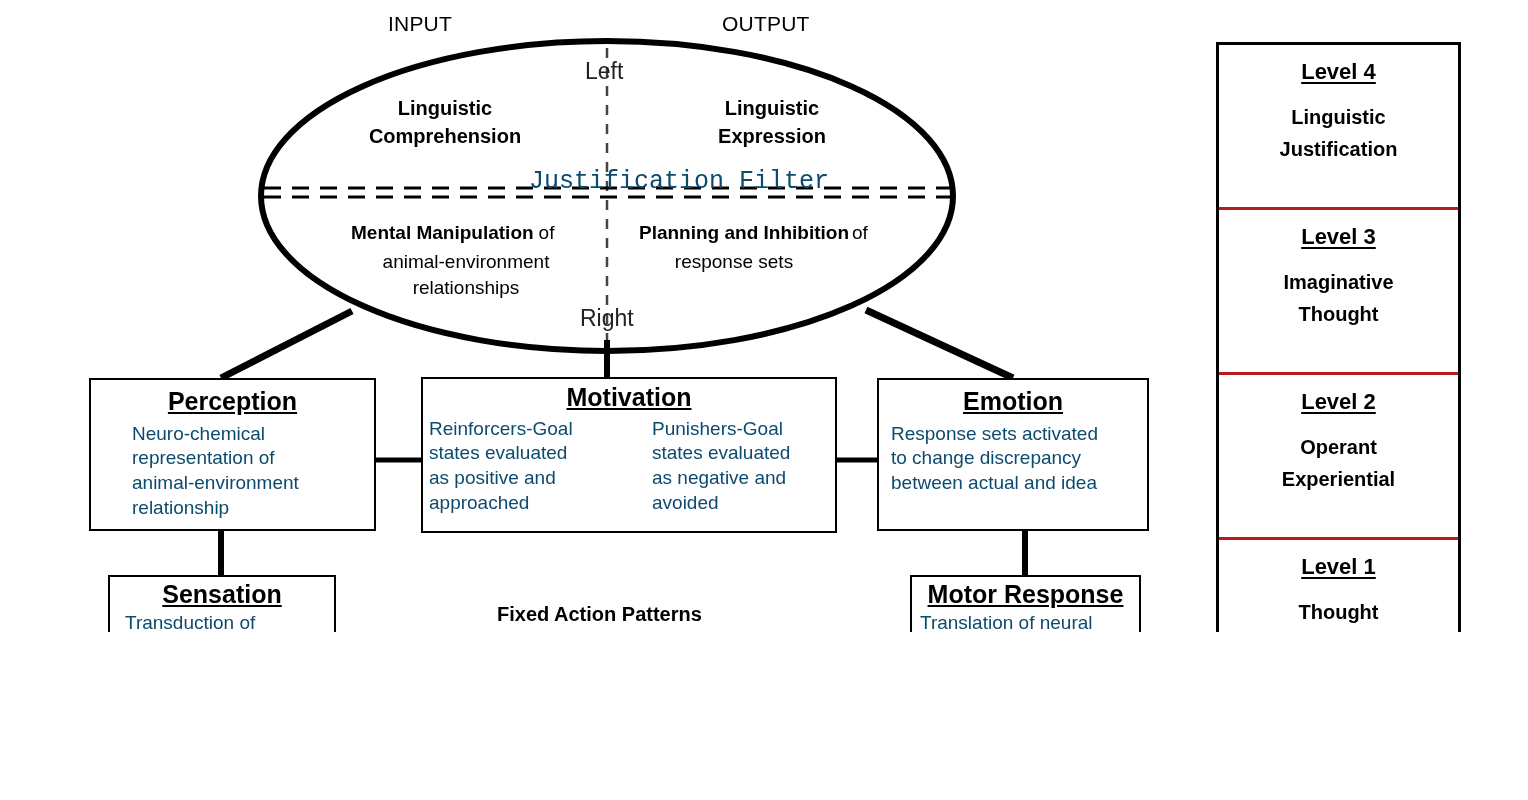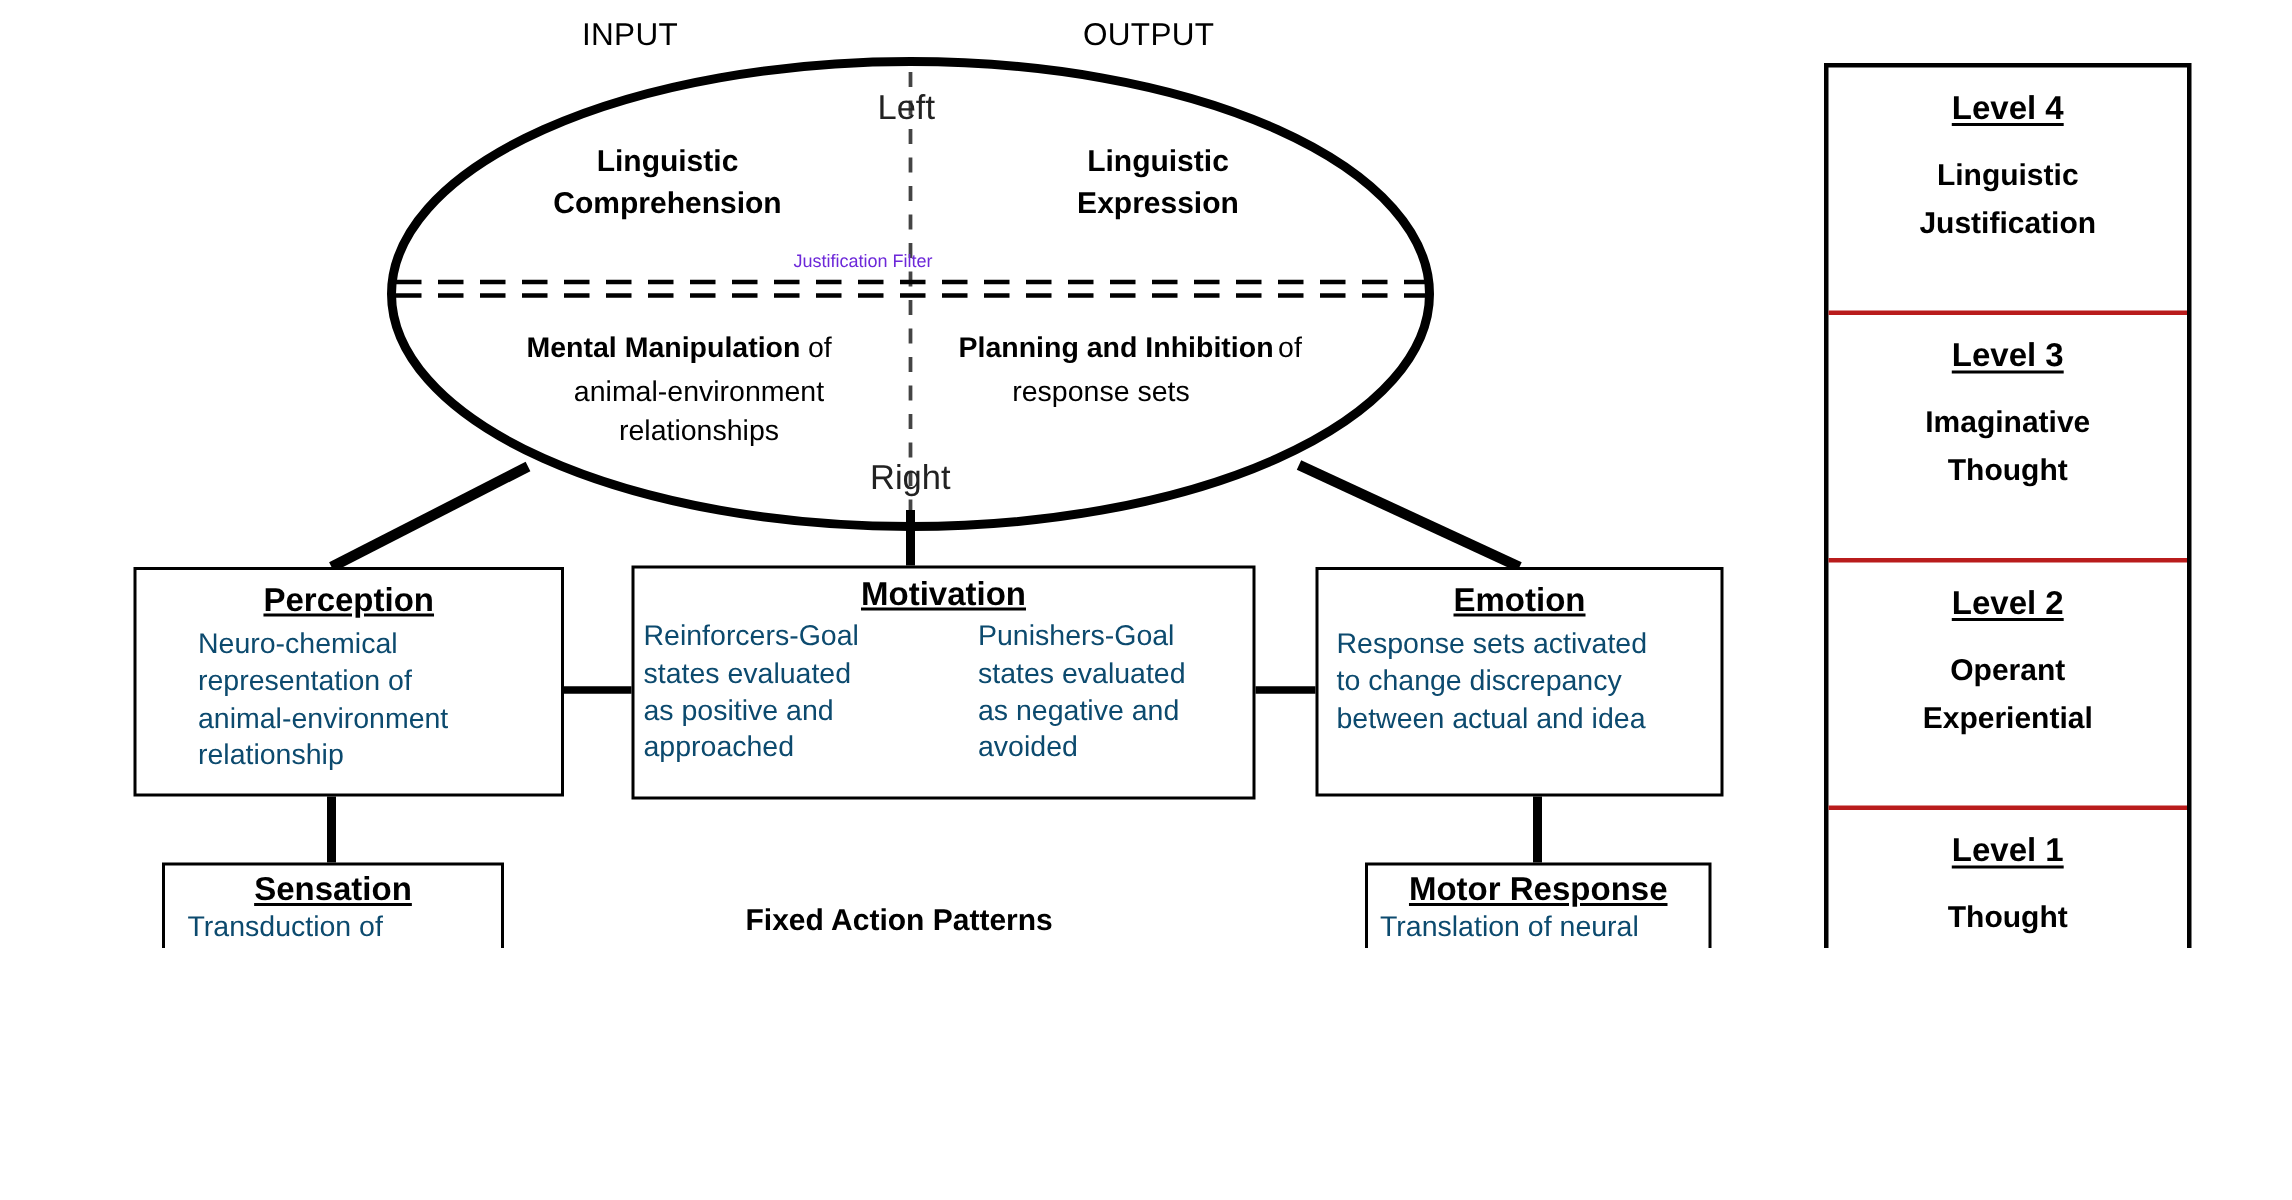--- a/index.html
+++ b/index.html
@@ -41,22 +41,23 @@
     font-size: 23px;
     color: #222;
   }
   .ellipse-title {
     font-size: 20px;
     font-weight: bold;
     text-align: center;
     line-height: 1.38;
   }
   .filter-label {
-    font-size: 12px;
-    color: #6d28d9;
+    font-size: 25px;
+    color: #0c4a6e;
+    font-family: Liberation Mono, monospace;
   }
   .mix-line {
     font-size: 19px;
     line-height: 1.36;
   }
   .mix-line b { font-weight: bold; }
   .mix-sub {
     font-size: 19px;
     line-height: 1.36;
     text-align: center;
@@ -65,21 +66,21 @@
   
   .node-box {
     position: absolute;
     box-sizing: border-box;
     background: #fff;
     border: 2px solid #000;
     overflow: hidden;
   }
   .node-title {
     text-align: center;
-    font-size: 22px;
+    font-size: 25px;
     font-weight: bold;
     text-decoration: underline;
     text-underline-offset: 2px;
     line-height: 1.15;
   }
   .node-body {
     font-size: 19px;
     line-height: 1.30;
     color: #0c4a6e;
     white-space: pre-line;

